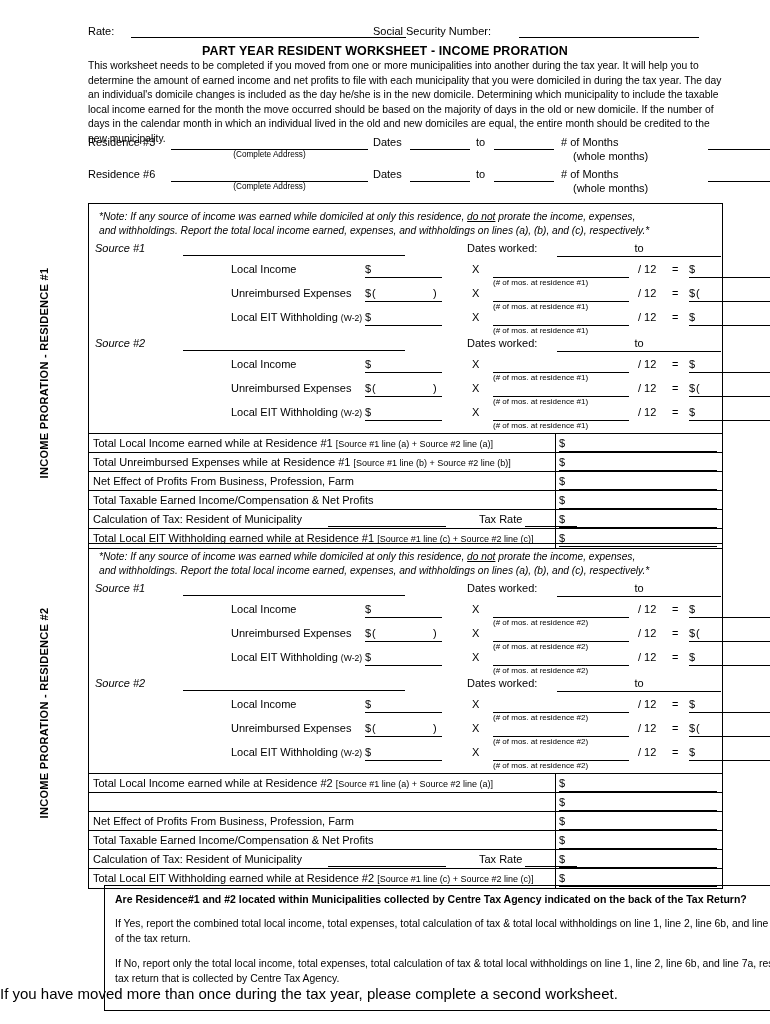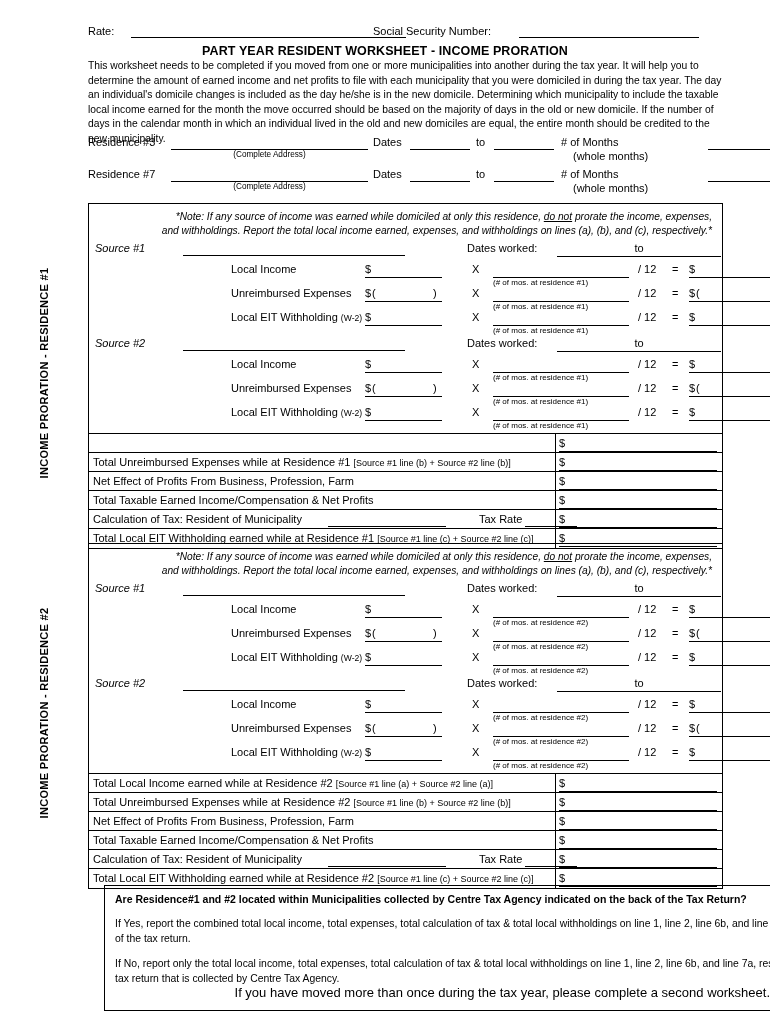--- a/index.html
+++ b/index.html
@@ -44,21 +44,21 @@
   .vlabel {
     position:absolute; left:-76px; width:240px; text-align:center;
     transform:rotate(-90deg); transform-origin:center center;
     font-size:11px; font-weight:bold; letter-spacing:0.3px; white-space:nowrap;
   }
 
   
   .sect { position:absolute; left:88px; width:635px; border:1.4px solid #000; }
 
   .note { margin:6px 10px 2px 10px; font-size:10.2px; font-style:italic;
-          line-height:13.5px; text-align:right; }
+          line-height:13.5px; text-align:left; }
   .note u { text-decoration:underline; }
 
   .src-row { position:relative; height:19px; margin-top:4px; font-size:11px; }
   .src-lbl { position:absolute; left:6px; top:1px; font-style:italic; }
   .src-line { position:absolute; left:94px; top:14px; width:222px; border-bottom:1.4px solid #000; }
   .dw-lbl { position:absolute; left:378px; top:1px; }
   .dw-line { position:absolute; left:468px; top:15px; width:164px; border-bottom:1.4px solid #000; }
   .dw-to { position:absolute; left:468px; top:1px; width:164px; text-align:center; }
 
   .calc-row { position:relative; height:24px; font-size:11px; }
@@ -89,21 +89,21 @@
   .tot-sep { position:absolute; left:466px; top:0; height:19px; border-left:1.4px solid #000; }
   .tax-muni-line { position:absolute; left:239px; top:16px; width:118px; border-bottom:1.4px solid #000; }
   .tax-rate-lbl { position:absolute; left:390px; top:3px; }
   .tax-rate-line { position:absolute; left:436px; top:16px; width:52px; border-bottom:1.4px solid #000; }
 
   
   .bottom-box { position:absolute; left:104px; width:762px; border:1.4px solid #000;
                 padding:6px 10px 24px 10px; }
   .bb-q { font-size:10.5px; font-weight:bold; line-height:14px; }
   .bb-p { font-size:10.4px; line-height:14.6px; margin-top:11px; }
-  .footer-note { position:absolute; left:0; width:770px; text-align:right; font-size:13px; }
+  .footer-note { position:absolute; left:0; width:770px; text-align:left; font-size:15px; }
 </style>
 </head>
 <body>
 
 <div class="page">
 
   <div class="hdr-row">
     <span class="hdr-name-lbl">Rate:</span>
     <span class="hdr-name-line"></span>
     <span class="hdr-ssn-lbl">Social Security Number:</span>
@@ -120,21 +120,21 @@
     <span class="res-dates-lbl">Dates</span>
     <span class="res-d1"></span>
     <span class="res-to">to</span>
     <span class="res-d2"></span>
     <span class="res-mo-lbl"># of Months</span>
     <span class="res-mo-cap">(whole months)</span>
     <span class="res-mo-line"></span>
   </div>
 
   <div class="res-block" id="res2" style="top:168px;">
-    <span class="res-lbl">Residence #7</span>
+    <span class="res-lbl">Residence #6</span>
     <span class="res-addr-line"></span>
     <span class="res-addr-cap">(Complete Address)</span>
     <span class="res-dates-lbl">Dates</span>
     <span class="res-d1"></span>
     <span class="res-to">to</span>
     <span class="res-d2"></span>
     <span class="res-mo-lbl"># of Months</span>
     <span class="res-mo-cap">(whole months)</span>
     <span class="res-mo-line"></span>
   </div>
@@ -231,20 +231,21 @@
         <span class="c-x">X</span>
         <span class="c-mo-line"></span>
         <span class="c-mo-cap">(# of mos. at residence #1)</span>
         <span class="c-div">/ 12</span>
         <span class="c-eq">=</span>
         <span class="c-res-dollar">$</span>
         <span class="c-res-line"></span>
       </div>
       <div class="tot-wrap">
         <div class="tot-row">
+          <span class="tot-lbl">Total Local Income earned while at Residence #1 <span class="sm">[Source #1 line (a) + Source #2 line (a)]</span></span>
           <span class="tot-sep"></span>
           <span class="tot-dollar">$</span>
           <span class="tot-line"></span>
         </div>
         <div class="tot-row">
           <span class="tot-lbl">Total Unreimbursed Expenses while at Residence #1 <span class="sm">[Source #1 line (b) + Source #2 line (b)]</span></span>
           <span class="tot-sep"></span>
           <span class="tot-dollar">$</span>
           <span class="tot-line"></span>
         </div>
@@ -373,21 +374,20 @@
         <span class="c-res-line"></span>
       </div>
       <div class="tot-wrap">
         <div class="tot-row">
           <span class="tot-lbl">Total Local Income earned while at Residence #2 <span class="sm">[Source #1 line (a) + Source #2 line (a)]</span></span>
           <span class="tot-sep"></span>
           <span class="tot-dollar">$</span>
           <span class="tot-line"></span>
         </div>
         <div class="tot-row">
-          <span class="tot-lbl">Total Unreimbursed Expenses while at Residence #2 <span class="sm">[Source #1 line (b) + Source #2 line (b)]</span></span>
           <span class="tot-sep"></span>
           <span class="tot-dollar">$</span>
           <span class="tot-line"></span>
         </div>
         <div class="tot-row">
           <span class="tot-lbl">Net Effect of Profits From Business, Profession, Farm</span>
           <span class="tot-sep"></span>
           <span class="tot-dollar">$</span>
           <span class="tot-line"></span>
         </div>

